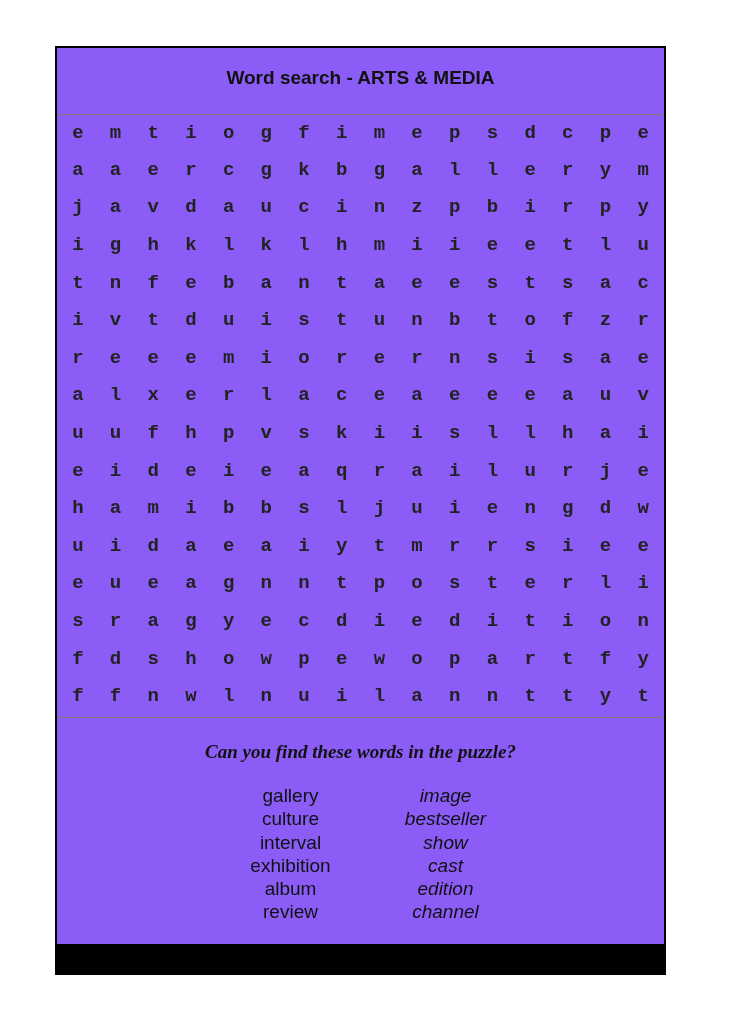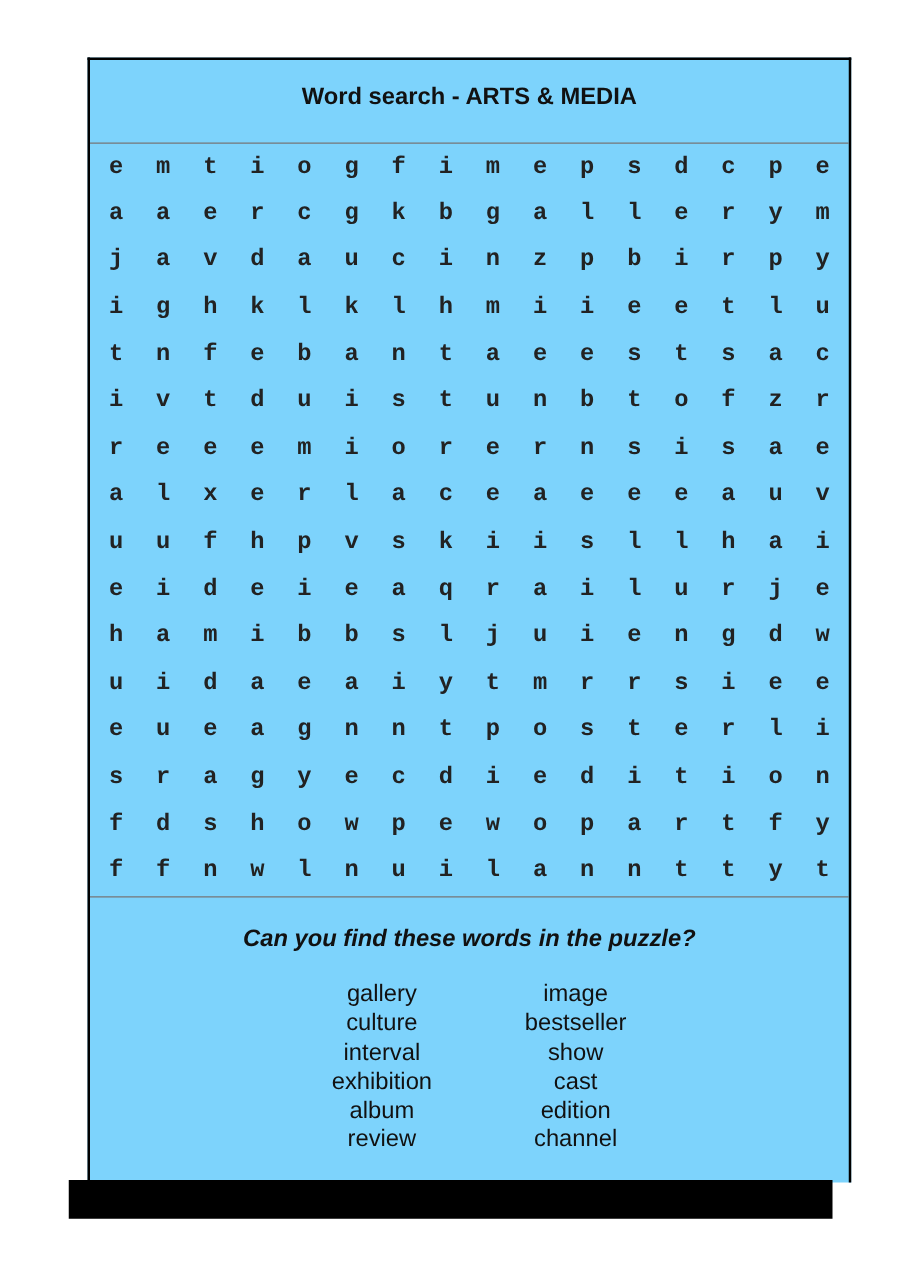--- a/index.html
+++ b/index.html
@@ -1,19 +1,19 @@
 <!DOCTYPE html>
 <html><head>
   <meta charset="utf-8">
   <style>
     html, body { margin: 0; padding: 0; background: #ffffff; }
     body { width: 729px; height: 1024px; position: relative; overflow: hidden; }
     .sheet {
-      position: absolute; left: 70px; top: 46px; width: 607px; height: 898px;
-      border: 2px solid #000; border-bottom: none; background: #7dd3fc;
+      position: absolute; left: 55px; top: 46px; width: 607px; height: 898px;
+      border: 2px solid #000; border-bottom: none; background: #8b5cf6;
     }
     .footer-bar {
       position: absolute; left: 55px; top: 944px; width: 611px; height: 31px; background: #000;
     }
     .title-area {
       height: 66px; border-bottom: 1px solid #777; display: flex; align-items: center; justify-content: center;
     }
     .title {
       font-family: "Liberation Sans", sans-serif; font-weight: bold; font-size: 19px; color: #111; margin-top: -6px;
     }
@@ -21,31 +21,31 @@
       height: 603px; border-bottom: 1px solid #777; padding-top: 0; box-sizing: border-box;
       display: flex; flex-direction: column; padding-left: 2px; padding-right: 2px;
     }
     .row { display: flex; height: 37.6px; align-items: center; }
     .row:first-child { height: 36px; }
     .cell {
       flex: 1; text-align: center; font-family: "Liberation Mono", monospace; font-weight: bold;
       font-size: 19px; color: #222;
     }
     .prompt {
-      text-align: center; font-family: Liberation Sans, sans-serif; font-weight: bold; font-style: italic;
+      text-align: center; font-family: Liberation Serif, serif; font-weight: bold; font-style: italic;
       font-size: 19px; color: #111; margin-top: 23px;
     }
     .words {
       display: flex; justify-content: center; margin-top: 21px; gap: 0; padding-left: 15px;
     }
     .col { display: flex; flex-direction: column; align-items: center; font-family: "Liberation Sans", sans-serif;
       font-size: 19px; color: #111; line-height: 23.3px; }
     .col-1 { width: 150px; margin-left: 0px; }
     .col-2 { width: 150px; margin-top: 2px; }
-    .col-3 { width: 150px; margin-left: 5px; }
+    .col-3 { width: 150px; margin-left: 5px; font-style: italic; }
   </style>
 </head>
 <body>
 
 <div class="sheet">
   <div class="title-area">
     <div class="title">Word search - ARTS &amp; MEDIA</div>
   </div>
   <div class="grid" id="grid">
       <div class="row">

